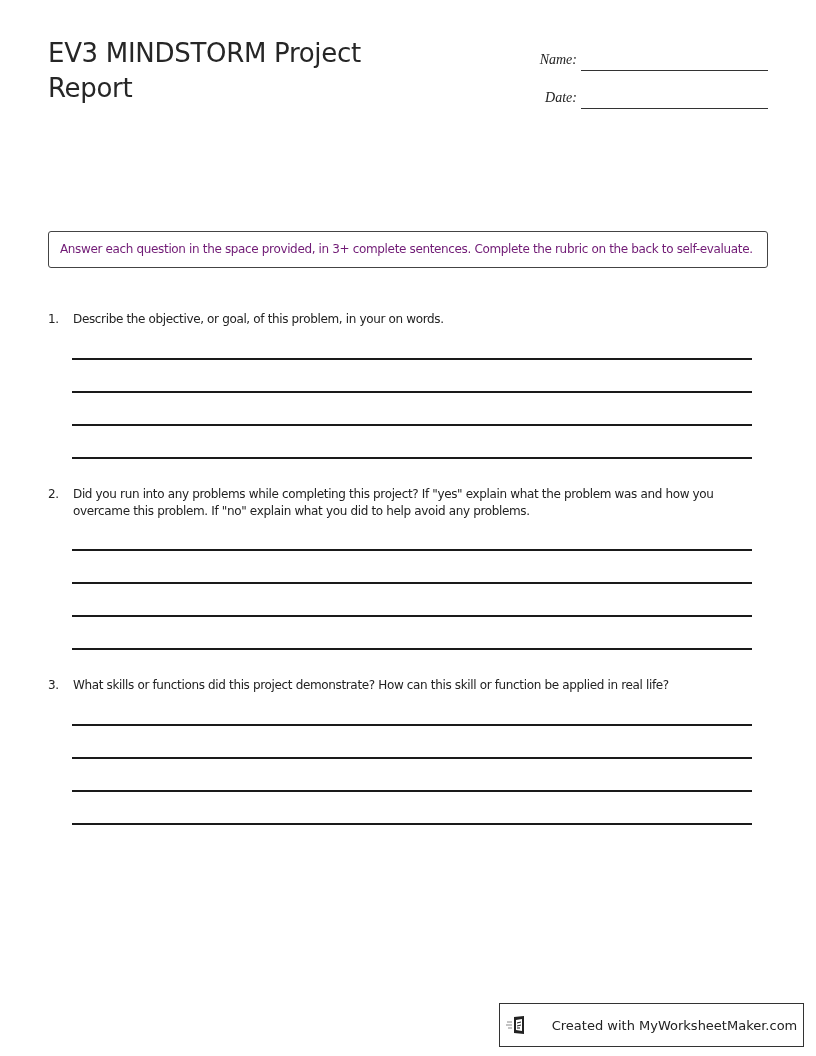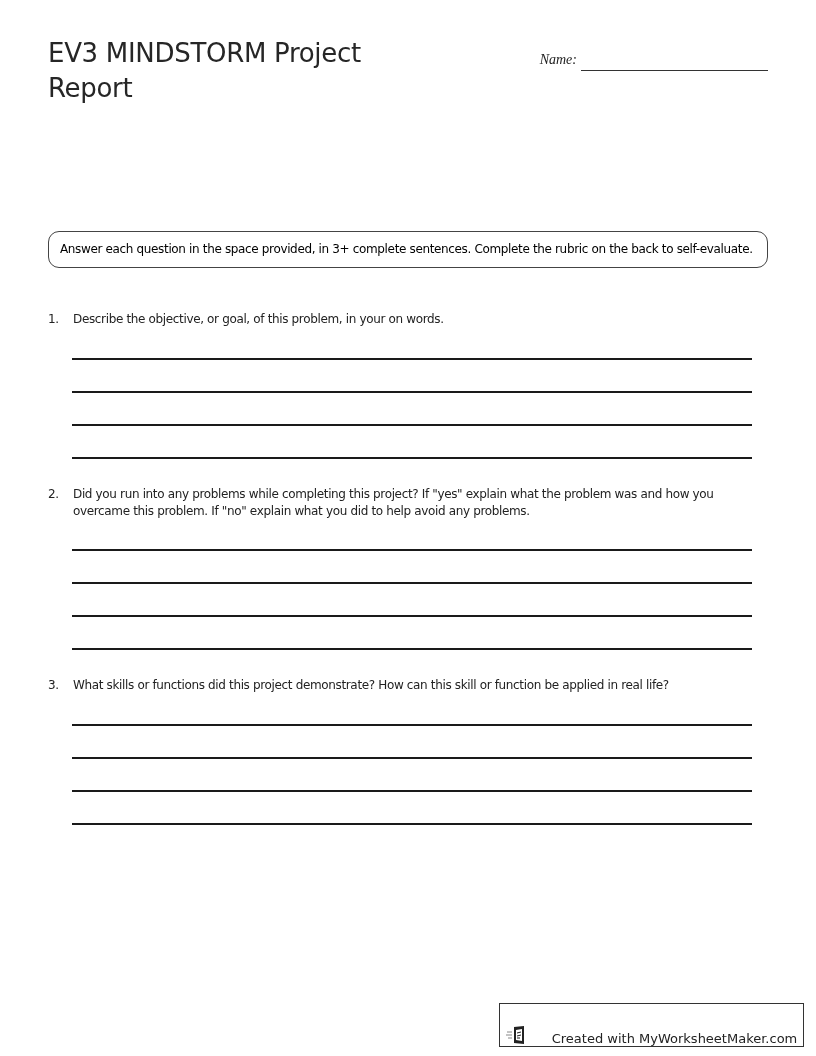--- a/index.html
+++ b/index.html
@@ -17,48 +17,52 @@
     .field-label {
       position: absolute; right: 191px; top: 2px;
       font-family: "Liberation Serif", serif; font-size: 14px; color: #222; white-space: nowrap; font-style: italic;
     }
     .field-line {
       position: absolute; left: 111px; right: 0; top: 20px; height: 0;
       border-bottom: 1.5px solid #333;
     }
     .instructions {
       position: absolute; left: 48px; top: 231px; width: 696px;
-      border: 1px solid #444; border-radius: 11px;
+      border: 1px solid #444; border-radius: 3px;
       padding: 9px 11px 9px 11px;
-      font-size: 12px; line-height: 17px; color: #000000; letter-spacing: -0.35px;
+      font-size: 12px; line-height: 17px; color: #701a75; letter-spacing: -0.35px;
     }
     .question { position: absolute; left: 48px; width: 710px; }
     .q-head { display: flex; font-size: 12px; line-height: 17px; color: #222; letter-spacing: -0.35px; }
     .q-num { width: 25px; flex: none; }
     .q-text { flex: 1; }
     .answer-line {
       position: absolute; left: 24px; width: 680px; height: 0;
       border-bottom: 2.5px solid #1a1a1a;
     }
     .footer-badge {
       position: absolute; left: 499px; top: 1003px; width: 305px; height: 44px;
       border: 1px solid #333; box-sizing: border-box;
-      display: flex; align-items: flex-end; justify-content: center; gap: 24px;
+      display: flex; align-items: center; justify-content: center; gap: 24px;
       font-size: 13px; color: #222;
     }
     .logo-icon { width: 22px; height: 22px; display: inline-block; }
   </style>
 </head>
 <body>
 
 <h1 class="title">EV3 MINDSTORM Project Report</h1>
 
 <div class="fields">
   <div class="field">
     <span class="field-label">Name:</span>
+    <div class="field-line"></div>
+  </div>
+  <div class="field">
+    <span class="field-label">Date:</span>
     <div class="field-line"></div>
   </div>
 </div>
 
 <div class="instructions">Answer each question in the space provided, in 3+ complete sentences. Complete the rubric on the back to self-evaluate.</div>
 
 <div class="question" style="top:311px;">
   <div class="q-head">
     <span class="q-num">1.</span>
     <span class="q-text">Describe the objective, or goal, of this problem, in your on words.</span>

